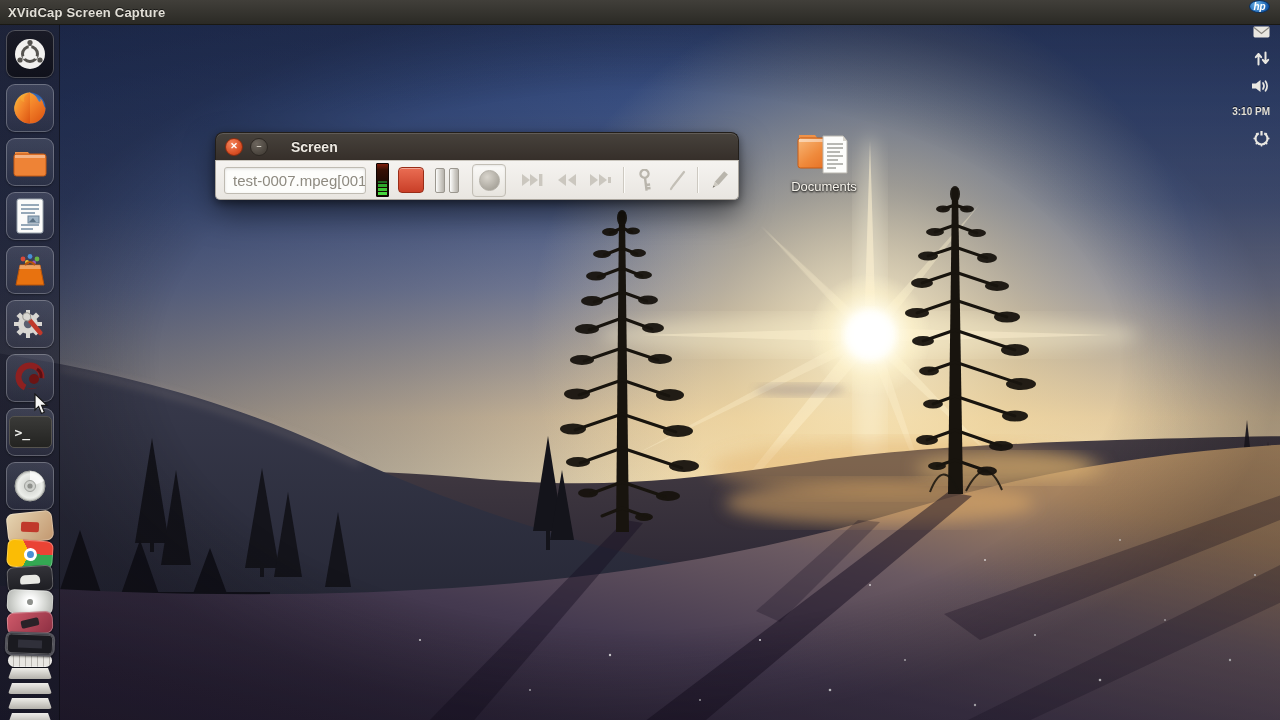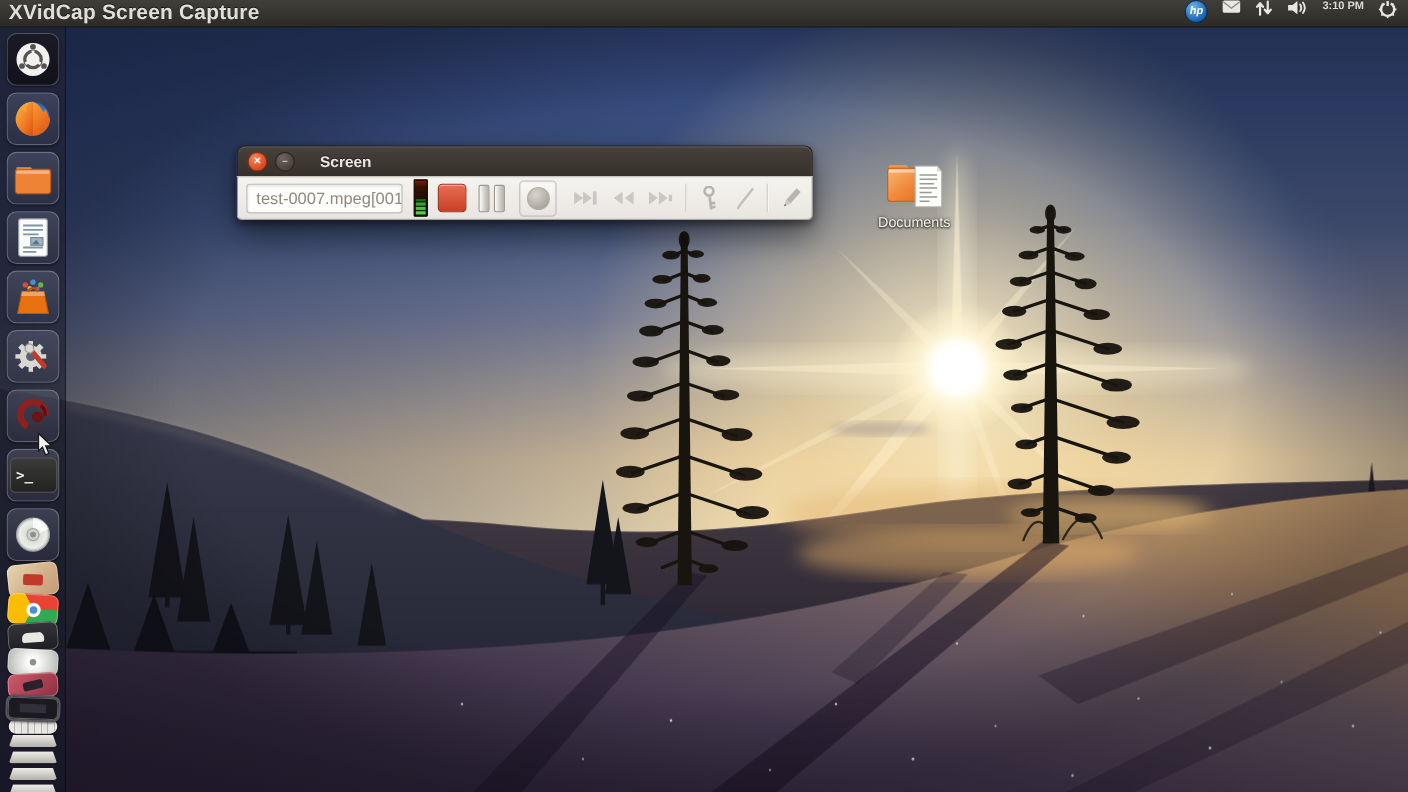--- a/index.html
+++ b/index.html
@@ -8,23 +8,23 @@
 
   
   .wallpaper{position:absolute;inset:0;z-index:0;}
 
   
   .panel{position:absolute;top:0;left:0;right:0;height:24px;z-index:30;
          background:linear-gradient(#413f3a,#2b2a25);
          border-bottom:1px solid #191813;
          display:flex;align-items:center;justify-content:space-between;
          color:#e2dfd7;}
-  .panel-title{font-size:19px;font-weight:bold;margin-left:8px;letter-spacing:.2px;
+  .panel-title{font-size:13px;font-weight:bold;margin-left:8px;letter-spacing:.2px;
                text-shadow:0 -1px 0 rgba(0,0,0,.6);}
-  .indicators{display:flex;align-items:flex-start;gap:13px;margin-right:10px;height:100%;}
+  .indicators{display:flex;align-items:flex-end;gap:13px;margin-right:10px;height:100%;flex-direction:column;}
   .hp-badge{width:19px;height:19px;border-radius:50%;
             background:radial-gradient(circle at 35% 30%,#6cb6ea,#1b61b0 70%,#0d3f7c);
             border:1px solid #0a3163;color:#fff;font-style:italic;font-weight:bold;
             font-size:10px;display:flex;align-items:center;justify-content:center;}
   .clock{font-size:10px;font-weight:bold;text-shadow:0 -1px 0 rgba(0,0,0,.6);}
   .ind-icon{display:flex;align-items:center;}
 
   
   .launcher{position:absolute;left:0;top:24px;bottom:0;width:60px;z-index:20;
             background:linear-gradient(rgba(32,34,50,.62),rgba(22,24,38,.6));
@@ -312,21 +312,21 @@
           <ellipse cx="1001" cy="446" rx="12" ry="5"></ellipse>
         <ellipse cx="937" cy="466" rx="9" ry="4"></ellipse>
           <ellipse cx="987" cy="471" rx="10" ry="4.5"></ellipse>
       </g>
       <path d="M930,492 Q943,458 958,490 M966,491 Q986,452 1002,490" fill="none" stroke="#18140e" stroke-width="2" opacity=".85"></path>
     </g>
 
     <rect x="0" y="0" width="1280" height="720" fill="url(#vig)"></rect>
   </svg>
 
-  <div class="dicon" style="left:784px;top:142px;width:80px;align-items:flex-end;">
+  <div class="dicon" style="left:784px;top:127px;width:80px;">
     <svg width="62" height="50" viewBox="0 0 62 50">
       <defs>
         <linearGradient id="fg1" x1="0" y1="0" x2="1" y2="1">
           <stop offset="0" stop-color="#f8b878"></stop>
             <stop offset=".5" stop-color="#ef8a3c"></stop>
           <stop offset="1" stop-color="#e2671c"></stop>
         </linearGradient>
       </defs>
       <polygon points="6,8 22,8 26,13 6,13" fill="#ef9248"></polygon>
       <rect x="5" y="11" width="38" height="30" rx="2.5" fill="url(#fg1)" stroke="#c65b14" stroke-width="1"></rect>

